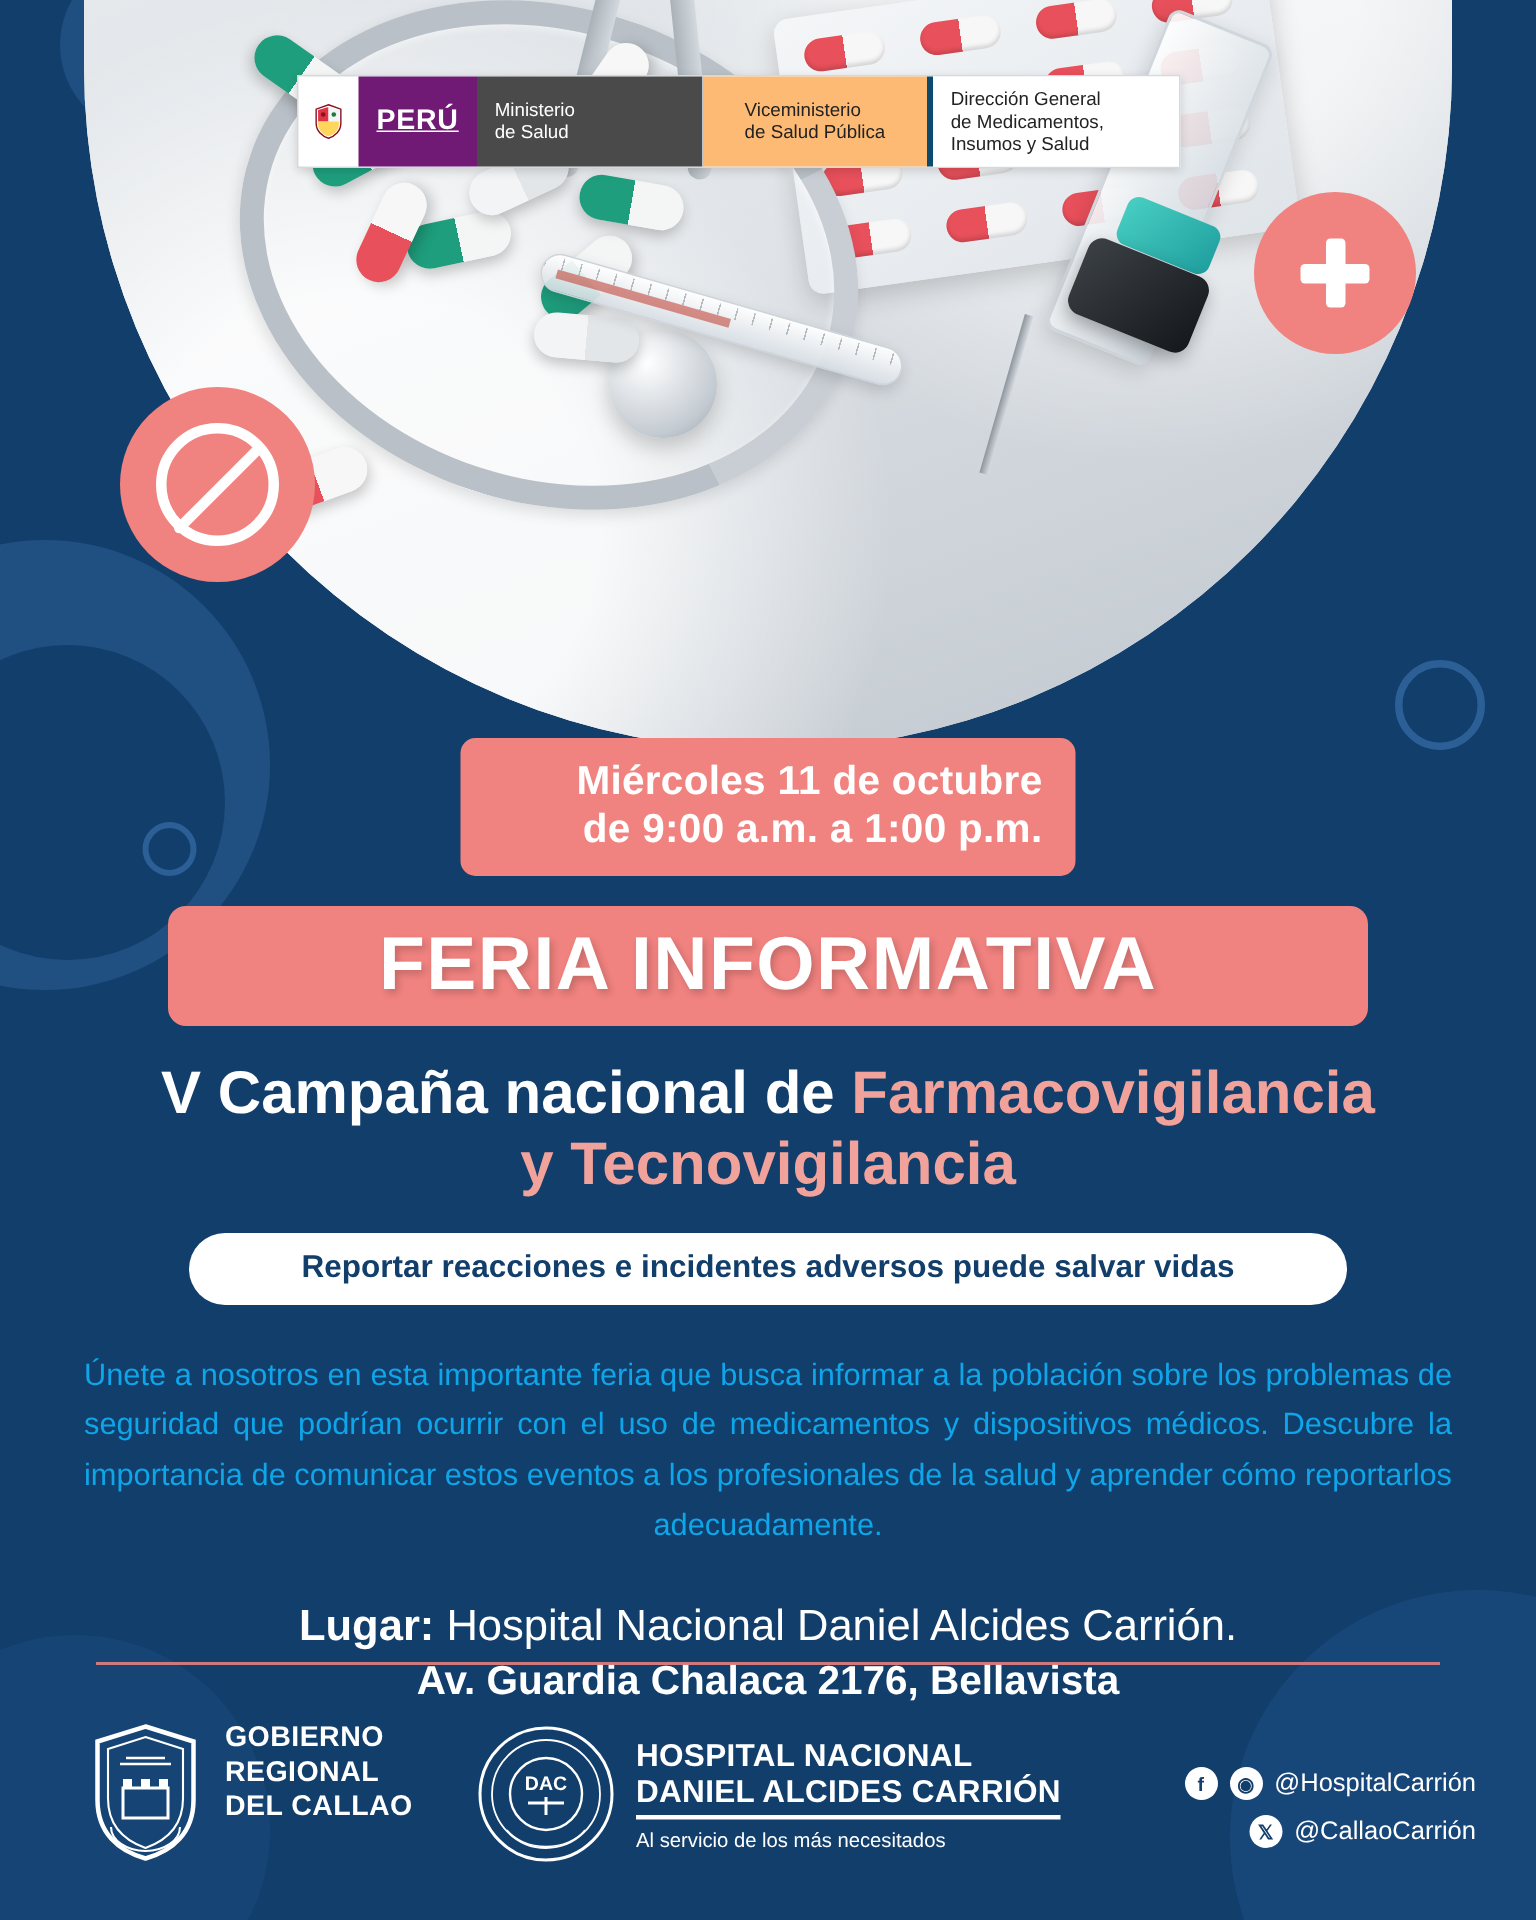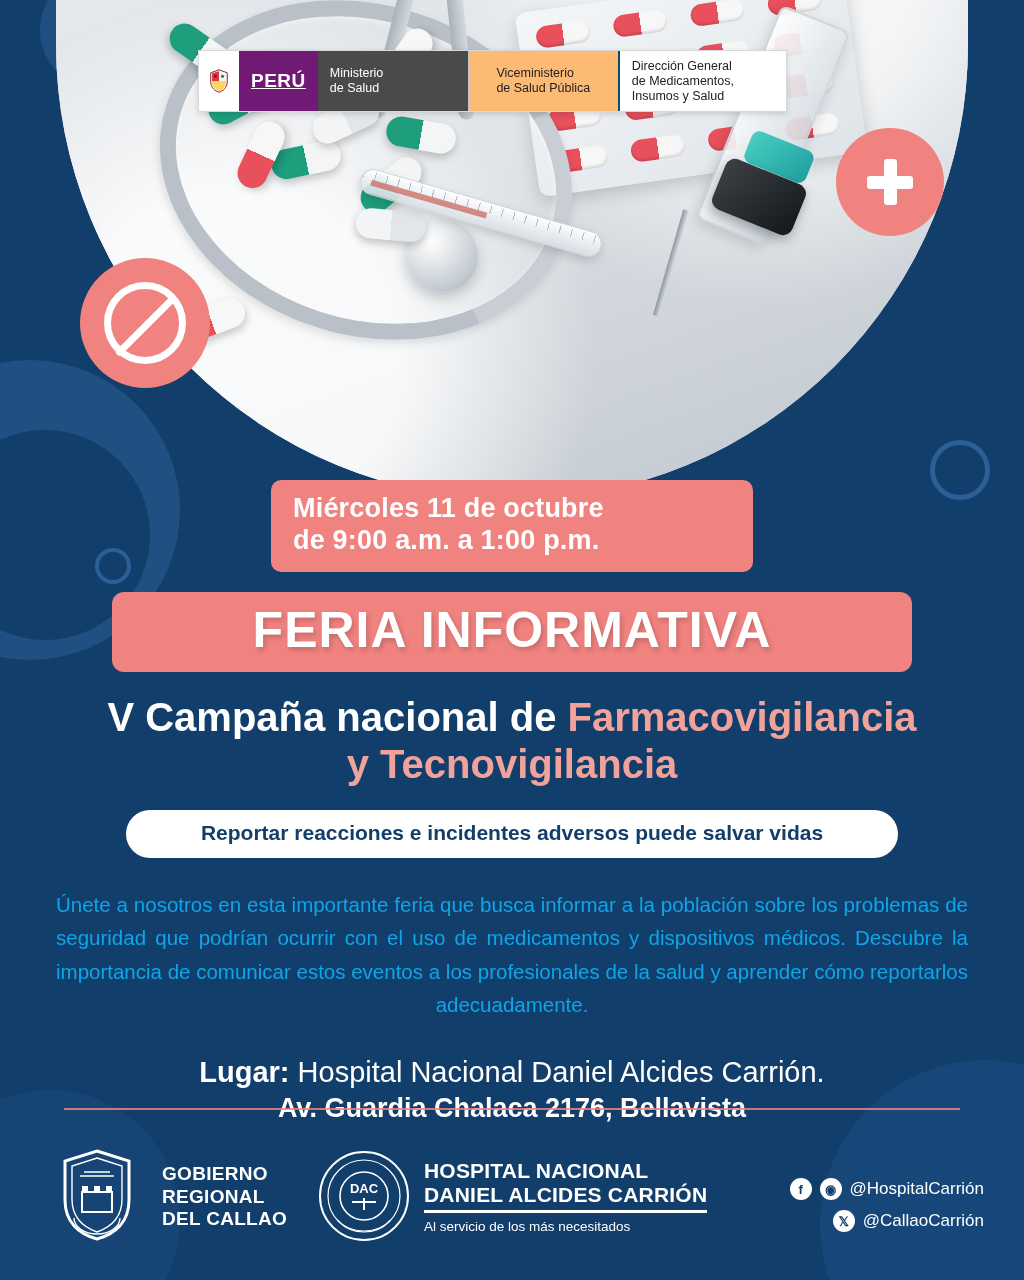--- a/index.html
+++ b/index.html
@@ -171,34 +171,35 @@
     padding: 0 14px 0 12px; display: flex; align-items: center; min-width: 150px;
   }
   .lb-vice {
     background: #fdba74; color: #222; font-size: 12.5px; line-height: 1.22;
     padding: 0 12px; display: flex; align-items: center; border-left: 1px solid #bfc4c9;
     min-width: 150px;
     justify-content: center;
   }
   .lb-digemid {
     background: #fff; color: #222; font-size: 12.5px; line-height: 1.2;
-    padding: 0 12px; display: flex; align-items: center; border-left: 2px solid #0c4a6e;
+    padding: 0 12px; display: flex; align-items: center; border-left: 4px solid #0c4a6e;
     min-width: 168px;
   }
 
   
   .content { position: absolute; left: 0; top: 480px; width: 1024px; }
 
   .date-pill {
-    width: 482px; margin: 0 auto;
+    width: 410px; margin: 12px auto;
     background: #F0827F; color: #fff;
     border-radius: 10px;
     padding: 13px 22px 15px;
     font-size: 27px; font-weight: bold; line-height: 1.18;
     letter-spacing: .2px;
+    text-align: right;
   }
 
   .title-band {
     width: 800px; margin: 20px auto 0;
     background: #F0827F;
     border-radius: 12px;
     text-align: center;
     padding: 9px 0 13px;
   }
   .title-band span {
@@ -234,21 +235,21 @@
   .venue .l2 { font-size: 27px; font-weight: bold; }
 
   .divider {
     position: absolute; left: 64px; top: 1108px; width: 896px; height: 2px;
     background: #F0827F; opacity: .85;
   }
 
   
   .footer { position: absolute; left: 0; top: 1130px; width: 1024px; height: 150px; }
 
-  .grc { position: absolute; left: 60px; top: 18px; display: flex; align-items: center; gap: 28px; }
+  .grc { position: absolute; left: 60px; top: 18px; display: flex; gap: 16px; }
   .grc-shield svg { width: 74px; height: 94px; }
   .grc-text { color: #fff; font-weight: bold; font-size: 19px; line-height: 1.2; letter-spacing: .3px; }
 
   .hnd { position: absolute; left: 318px; top: 20px; display: flex; align-items: center; gap: 14px; }
   .hnd-seal { width: 92px; height: 92px; position: relative; }
   .hnd-text { color: #fff; }
   .hnd-text .h1 { font-weight: bold; font-size: 21px; letter-spacing: .2px; }
   .hnd-text .h2 { font-weight: bold; font-size: 21px; letter-spacing: .2px; border-bottom: 3px solid #fff; padding-bottom: 3px; display: inline-block; }
   .hnd-text .h3 { font-size: 13.5px; margin-top: 6px; }
 

